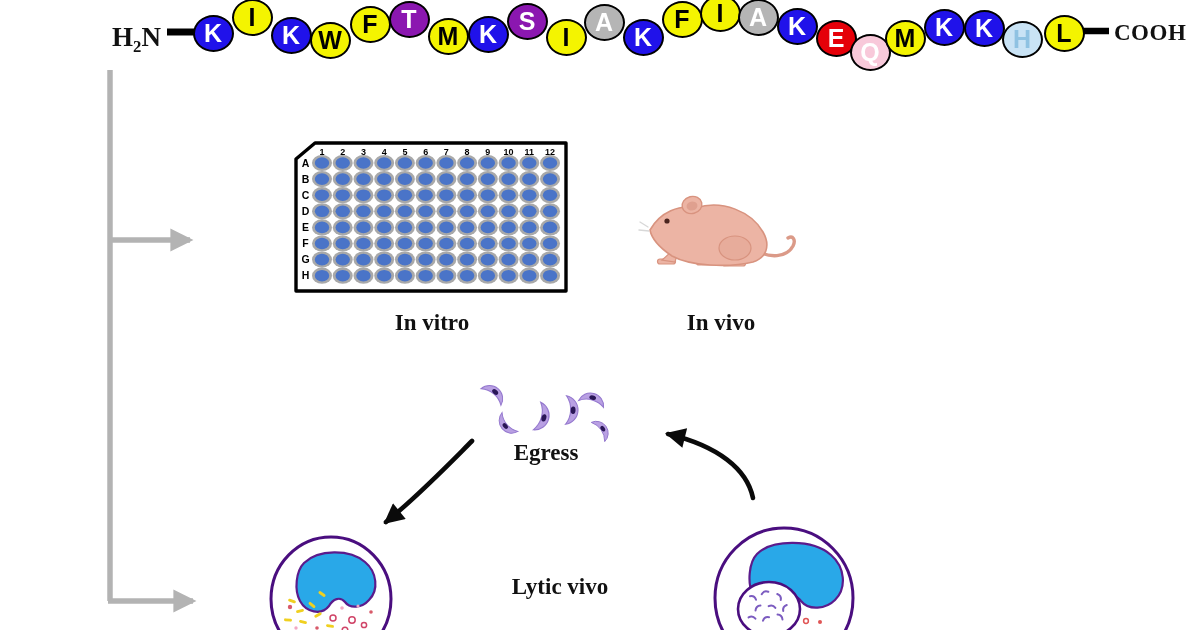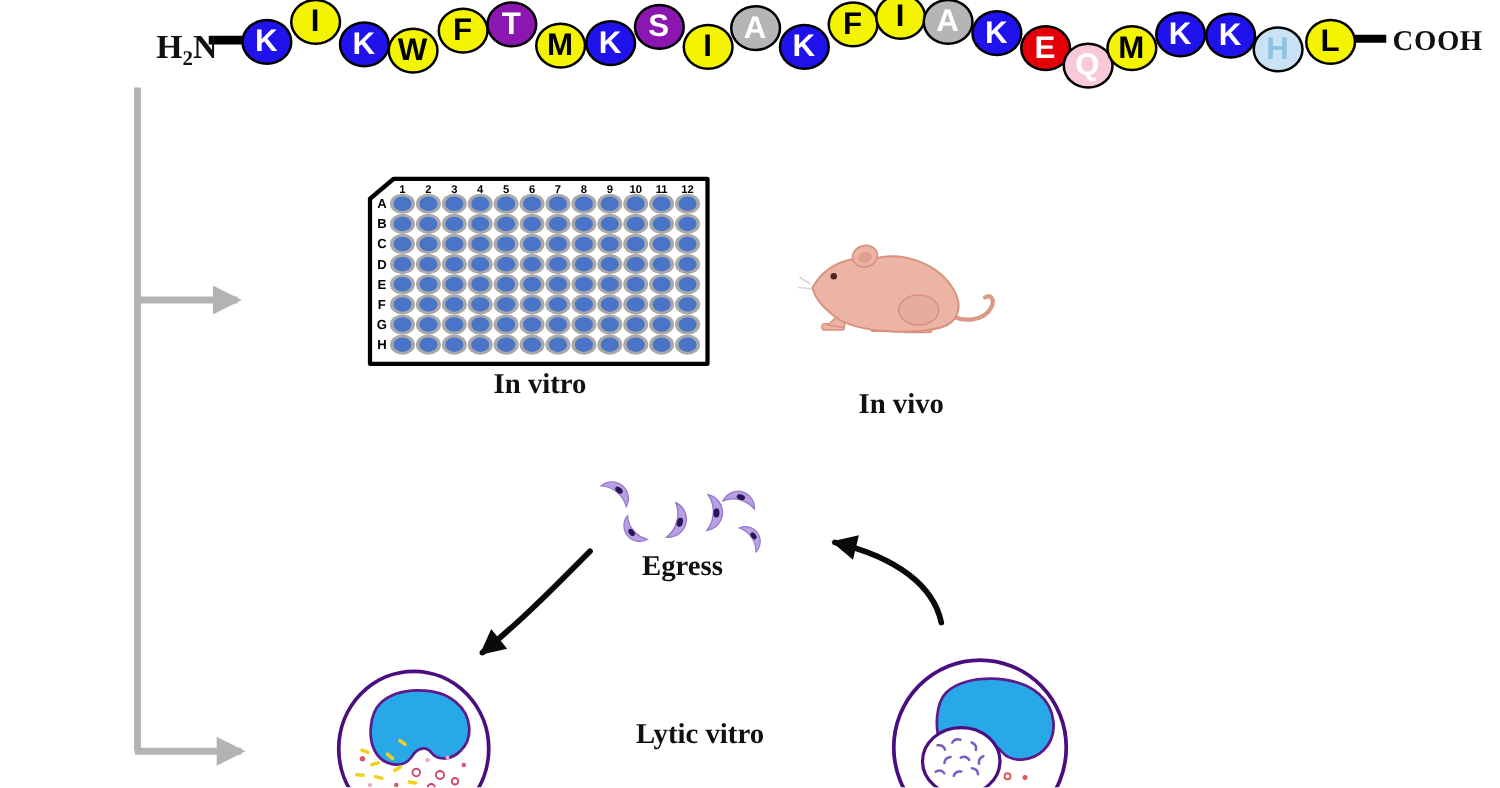--- a/index.html
+++ b/index.html
@@ -1,20 +1,20 @@
 <!DOCTYPE html>
 <html><head>
 <meta charset="utf-8">
 <style>
   html,body{margin:0;padding:0;background:#fff;}
   .canvas{position:relative;width:1200px;height:630px;background:#ffffff;overflow:hidden;
           font-family:"Liberation Serif",serif;}
   .fig-svg{position:absolute;left:0;top:0;width:1200px;height:630px;}
   .title{position:absolute;left:3px;top:20px;font-size:33px;font-weight:bold;letter-spacing:1px;}
-  .nterm{position:absolute;left:112px;top:22px;font-size:27px;font-weight:bold;color:#111;margin-left:13px;}
+  .nterm{position:absolute;left:112px;top:22px;font-size:27px;font-weight:bold;color:#111;}
   .nterm sub{font-size:0.62em;}
   .cterm{position:absolute;left:1114px;top:20px;font-size:23px;font-weight:bold;color:#111;letter-spacing:0.5px;}
   .res{position:absolute;width:41px;height:37px;border:2.6px solid #000;border-radius:50%;
        box-sizing:border-box;display:flex;align-items:center;justify-content:center;
        font-family:"Liberation Sans",sans-serif;font-weight:bold;font-size:25px;line-height:1;}
   .cap{position:absolute;transform:translateX(-50%);font-size:23px;font-weight:bold;color:#111;white-space:nowrap;}
 </style>
 </head>
 <body>
 
@@ -391,17 +391,17 @@
       <div class="res" style="left: 776.5px; top: 7.5px; background: rgb(32, 18, 234); color: rgb(255, 255, 255); z-index: 16;">K</div>
       <div class="res" style="left: 815.5px; top: 19.5px; background: rgb(229, 0, 9); color: rgb(255, 255, 255); z-index: 17;">E</div>
       <div class="res" style="left: 849.5px; top: 33.5px; background: rgb(248, 201, 218); color: rgb(255, 255, 255); z-index: 18;">Q</div>
       <div class="res" style="left: 884.5px; top: 19.5px; background: rgb(244, 244, 0); color: rgb(0, 0, 0); z-index: 19;">M</div>
       <div class="res" style="left: 923.5px; top: 8.5px; background: rgb(32, 18, 234); color: rgb(255, 255, 255); z-index: 20;">K</div>
       <div class="res" style="left: 963.5px; top: 9.5px; background: rgb(32, 18, 234); color: rgb(255, 255, 255); z-index: 21;">K</div>
       <div class="res" style="left: 1001.5px; top: 20.5px; background: rgb(201, 227, 245); color: rgb(143, 194, 226); z-index: 22;">H</div>
       <div class="res" style="left: 1043.5px; top: 14.5px; background: rgb(244, 244, 0); color: rgb(0, 0, 0); z-index: 23;">L</div>
     </div>
 
-  <div class="cap" style="left:432px;top:294px;">In vitro</div>
+  <div class="cap" style="left:432px;top:310px;">In vitro</div>
   <div class="cap" style="left:721px;top:310px;text-align:right;">In vivo</div>
   <div class="cap" style="left:546px;top:440px;">Egress</div>
-  <div class="cap" style="left:560px;top:574px;">Lytic vitro</div>
+  <div class="cap" style="left:560px;top:574px;">Lytic vivo</div>
 </div>
 
 </body></html>

